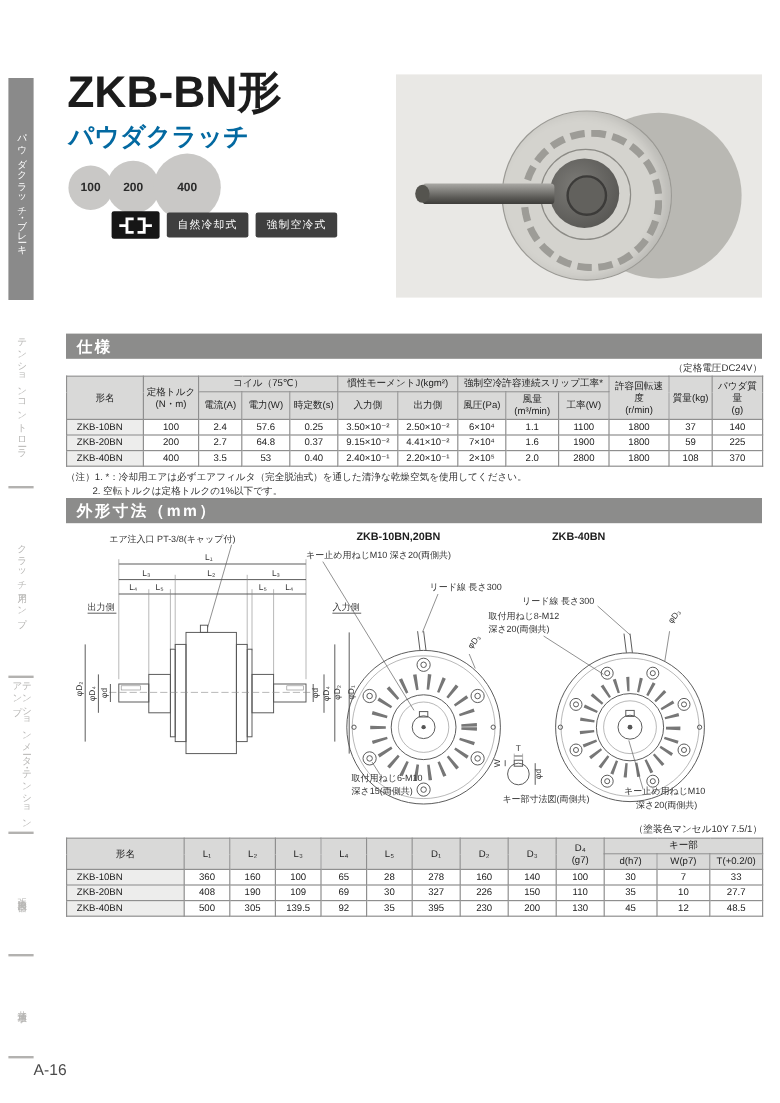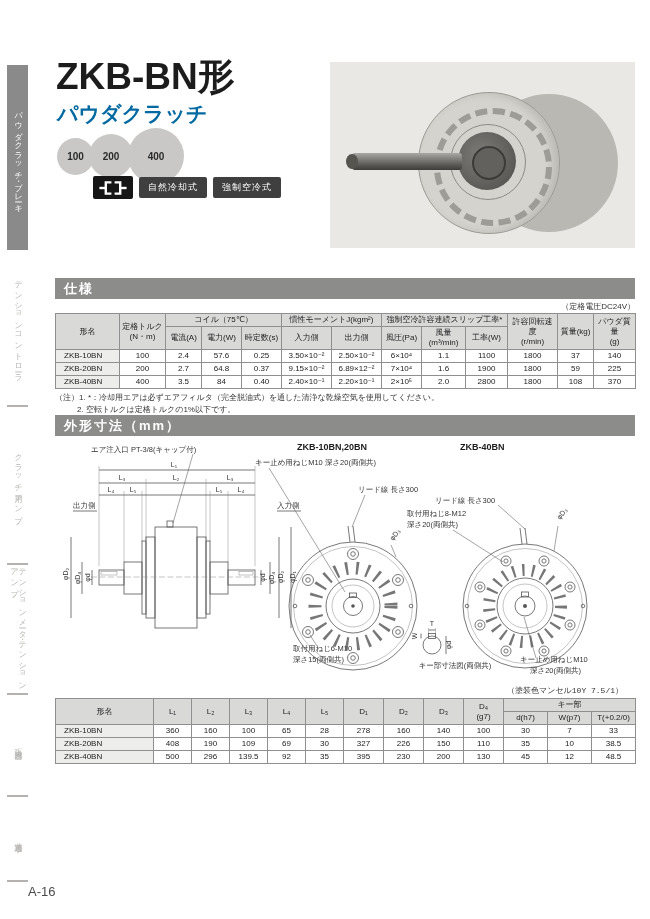--- a/index.html
+++ b/index.html
@@ -64,21 +64,21 @@
   .notes .n2{padding-left:22px;}
 
   
   .drawing{position:absolute;left:0;top:25px;}
   .drawing text{fill:#333;font-size:7.5px;font-family:"Liberation Sans","DejaVu Sans",sans-serif;}
   .drawing .ttl{font-size:9px;font-weight:bold;fill:#1c1c1c;}
   .drawing .dim{font-size:7px;}
   .ln{stroke:#555;stroke-width:0.8;fill:none;}
   .thin{stroke:#888;stroke-width:0.5;fill:none;}
   .lead{stroke:#666;stroke-width:0.6;fill:none;}
-  .paint-note{position:absolute;right:12px;top:270px;font-size:8px;color:#333;font-family:Liberation Mono, monospace;}
+  .paint-note{position:absolute;right:0;top:270px;font-size:8px;color:#333;}
   .dimtable{position:absolute;left:0;top:283px;width:580px;}
 
   .footer{position:absolute;left:28px;top:884px;font-size:13px;color:#4a4a4a;}
 </style>
 </head>
 <body>
 
 <div class="page">
 
   <div class="side-tab tab-active">パウダクラッチ・ブレーキ</div>
@@ -187,33 +187,33 @@
             <td>37</td>
             <td>140</td>
           </tr>
           <tr>
             <td class="model">ZKB-20BN</td>
             <td>200</td>
             <td>2.7</td>
             <td>64.8</td>
             <td>0.37</td>
             <td>9.15×10⁻²</td>
-            <td>6.89×12⁻²</td>
+            <td>4.41×10⁻²</td>
             <td>7×10⁴</td>
             <td>1.6</td>
             <td>1900</td>
             <td>1800</td>
             <td>59</td>
             <td>225</td>
           </tr>
           <tr>
             <td class="model">ZKB-40BN</td>
             <td>400</td>
             <td>3.5</td>
-            <td>84</td>
+            <td>53</td>
             <td>0.40</td>
             <td>2.40×10⁻¹</td>
             <td>2.20×10⁻¹</td>
             <td>2×10⁵</td>
             <td>2.0</td>
             <td>2800</td>
             <td>1800</td>
             <td>108</td>
             <td>370</td>
           </tr>
@@ -450,26 +450,26 @@
             <td>190</td>
             <td>109</td>
             <td>69</td>
             <td>30</td>
             <td>327</td>
             <td>226</td>
             <td>150</td>
             <td>110</td>
             <td>35</td>
             <td>10</td>
-            <td>38.5</td>
+            <td>27.7</td>
           </tr>
           <tr>
             <td class="model">ZKB-40BN</td>
             <td>500</td>
-            <td>296</td>
+            <td>305</td>
             <td>139.5</td>
             <td>92</td>
             <td>35</td>
             <td>395</td>
             <td>230</td>
             <td>200</td>
             <td>130</td>
             <td>45</td>
             <td>12</td>
             <td>48.5</td>

